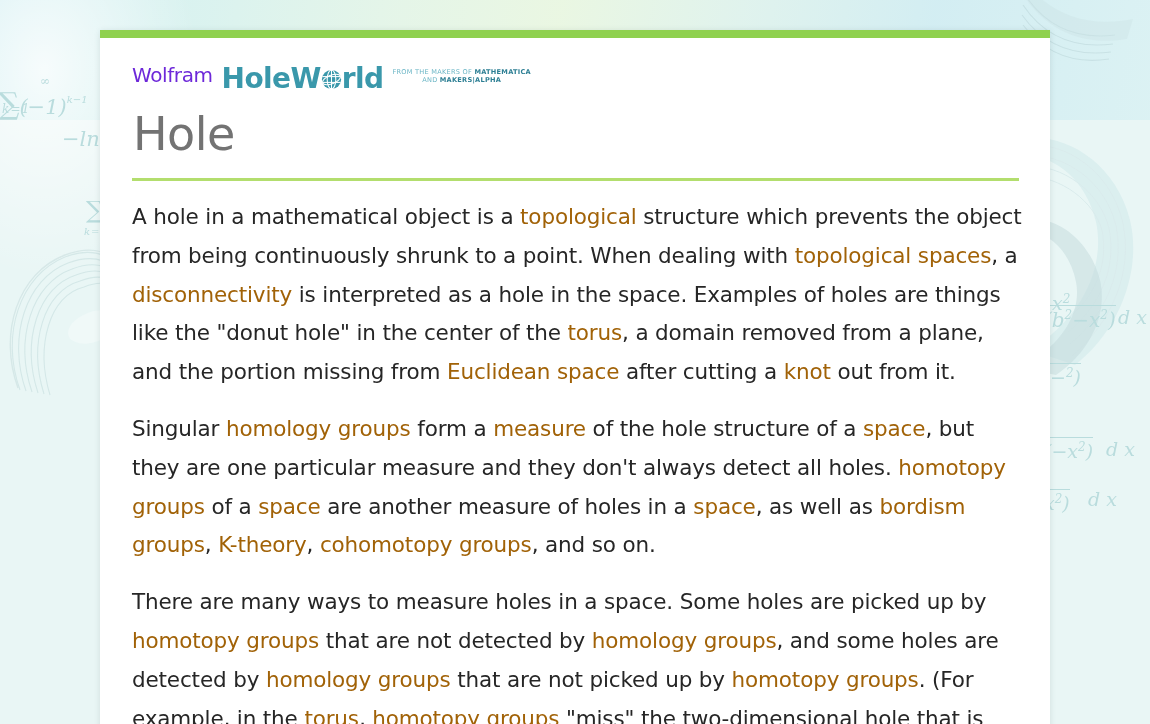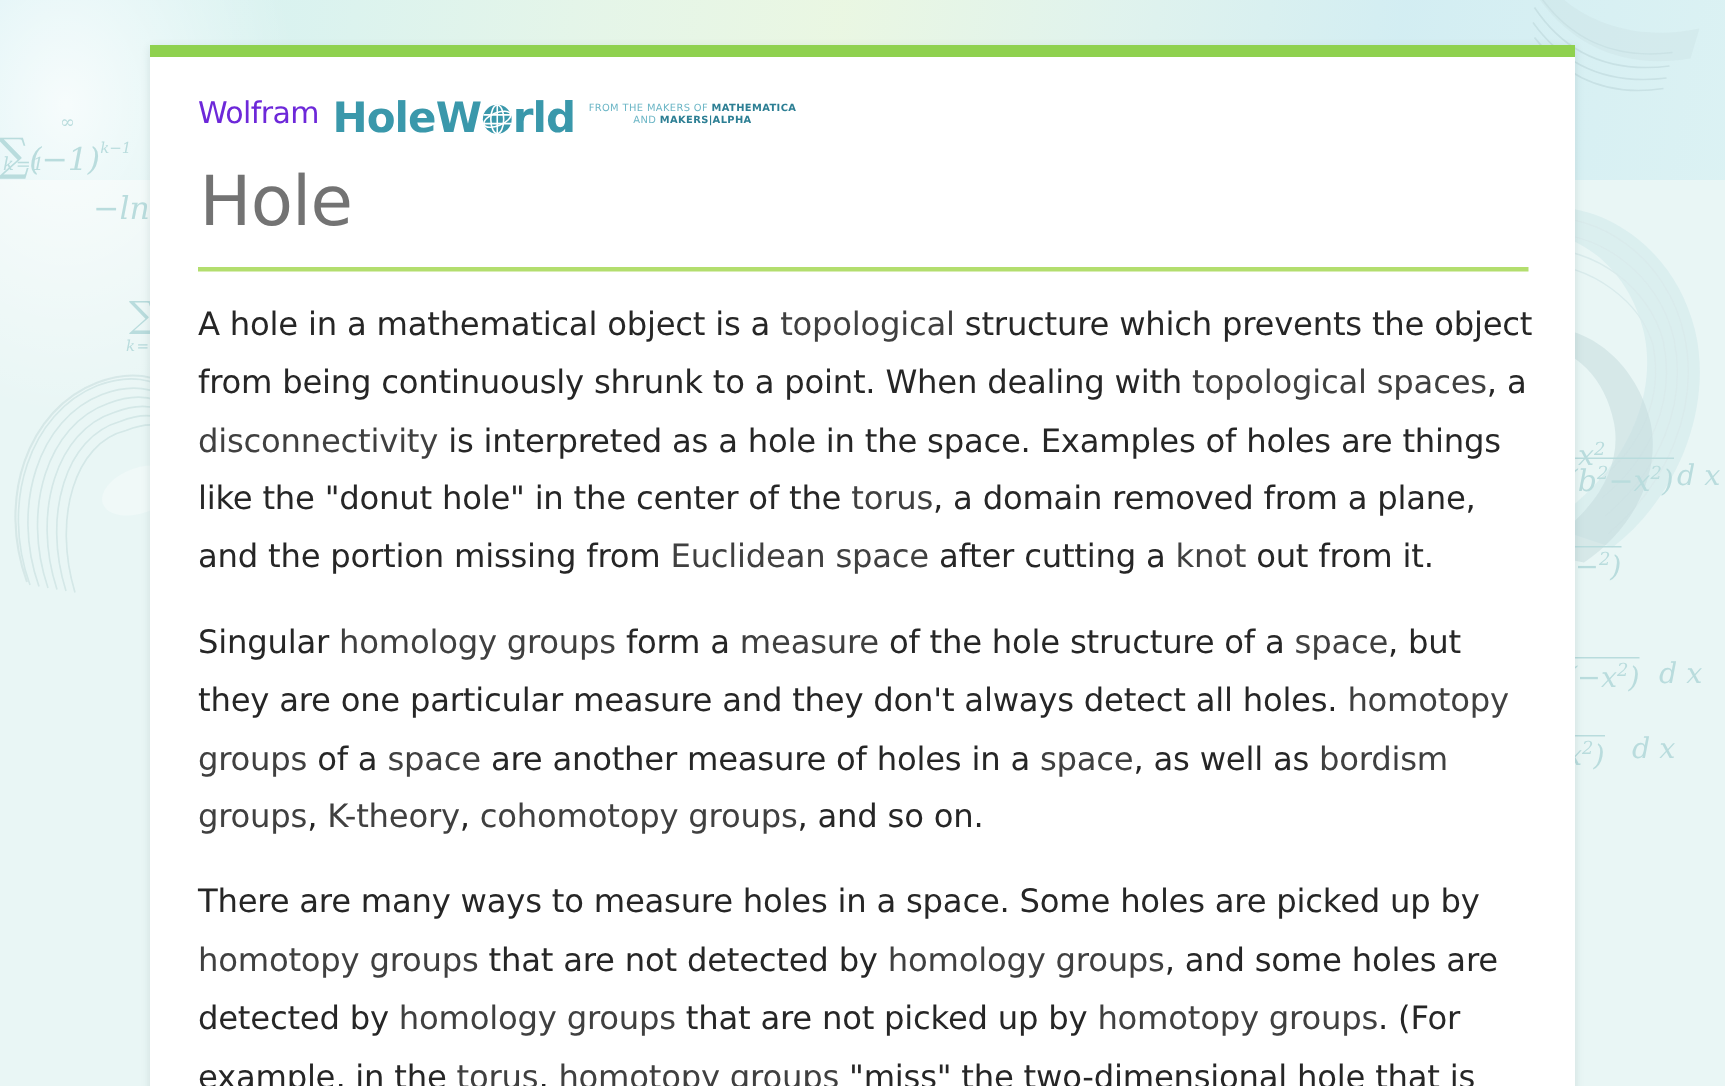--- a/index.html
+++ b/index.html
@@ -104,21 +104,21 @@
     margin-top: 17px;
     font-family: "DejaVu Sans", sans-serif;
     font-size: 21.5px;
     line-height: 38.8px;
     color: #262626;
     letter-spacing: -.15px;
     width: 890px;
   }
   #article p { margin: 0 0 18px 0; }
   #article a, .xlink {
-    color: #404040;
+    color: #a16207;
     text-decoration: none;
     cursor: pointer;
   }
 </style>
 </head>
 <body>
 
 <div id="bg-decor">
   <div class="bg-wash-top"></div>
   <div class="bg-wash-left"></div>

